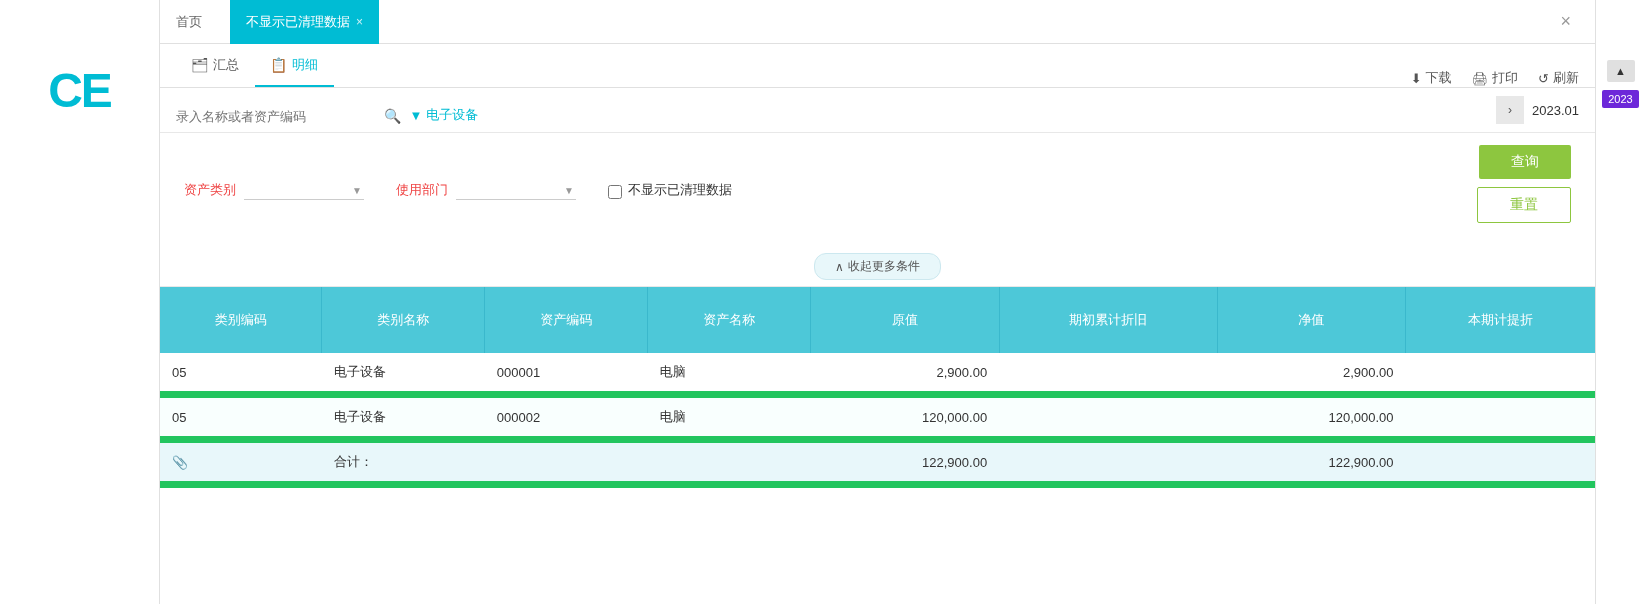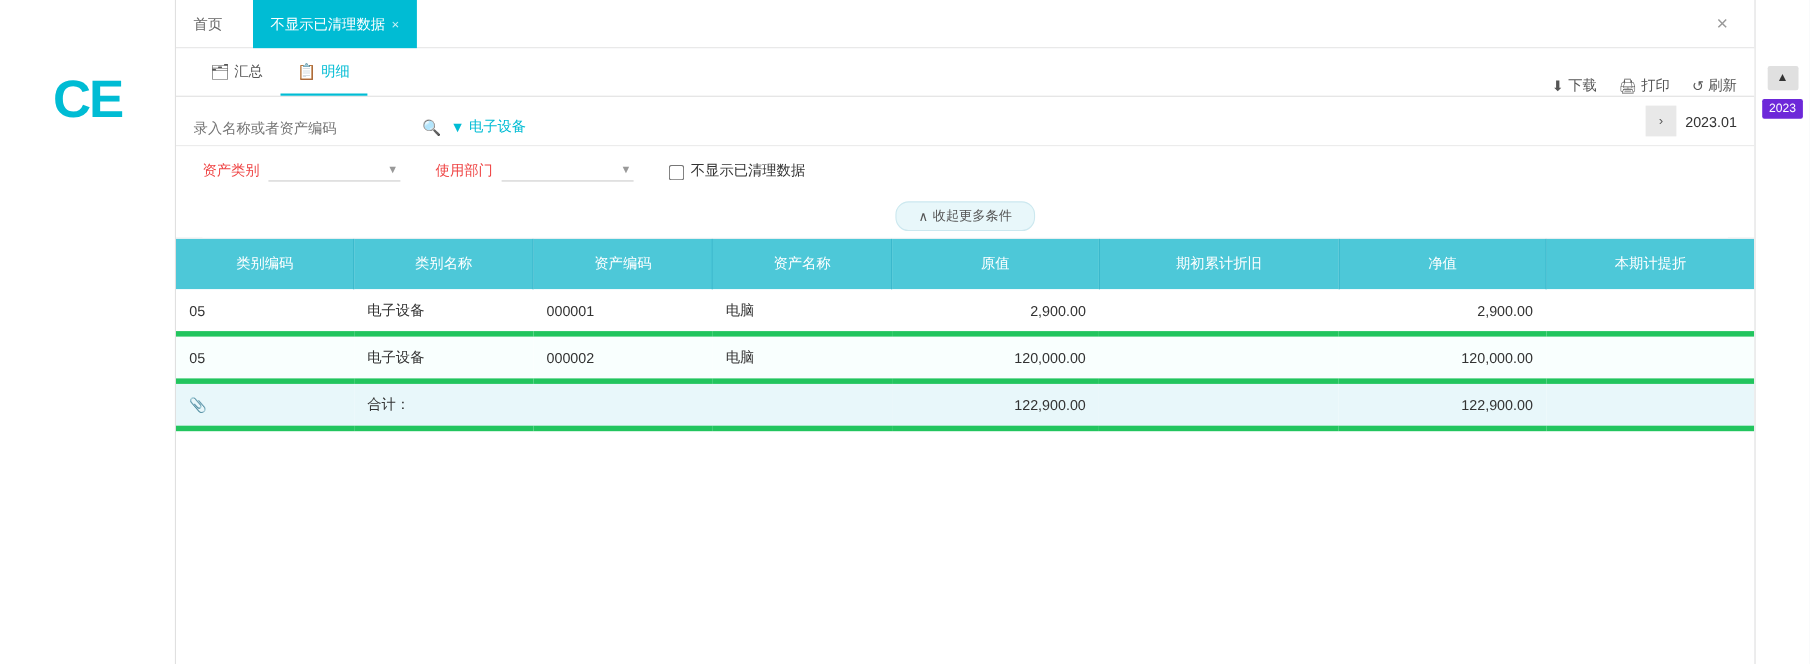--- a/index.html
+++ b/index.html
@@ -284,34 +284,34 @@
     }
     table {
       width: 100%;
       border-collapse: collapse;
     }
     thead tr {
       background: #4dc8d8;
       color: #fff;
     }
     thead th {
-      padding: 14px 12px;
+      padding: 24px 12px;
       font-size: 13px;
       font-weight: normal;
       text-align: center;
       border-right: 1px solid #3ab8cc;
       font-family: Liberation Serif, serif;
     }
     thead th:last-child { border-right: none; }
     tbody tr:nth-child(even) { background: #f9fffe; }
     tbody tr:nth-child(odd) { background: #fff; }
     tbody td {
       padding: 10px 12px;
       font-size: 13px;
-      border-bottom: 5px solid #22c55e;
+      border-bottom: 7px solid #22c55e;
       text-align: left;
     }
     tbody td.num { text-align: right; }
     .total-row {
       background: #e8f7fa !important;
     }
     .total-row td {
       font-weight: normal;
       color: #333;
     }
@@ -430,20 +430,24 @@
         <div class="select-wrapper">
           <select class="field-select">
             <option value=""></option>
           </select>
           <span class="select-arrow">▼</span>
         </div>
       </div>
       <div class="checkbox-field">
         <input type="checkbox" style="">
         <span>不显示已清理数据</span>
+      </div>
+      <div class="filter-buttons">
+        <button class="btn-query">查询</button>
+        <button class="btn-reset">重置</button>
       </div>
     </div>
 
     <div class="collapse-btn-row">
       <button class="collapse-btn">
         <span>∧</span>
         <span>收起更多条件</span>
       </button>
     </div>
   </div>

